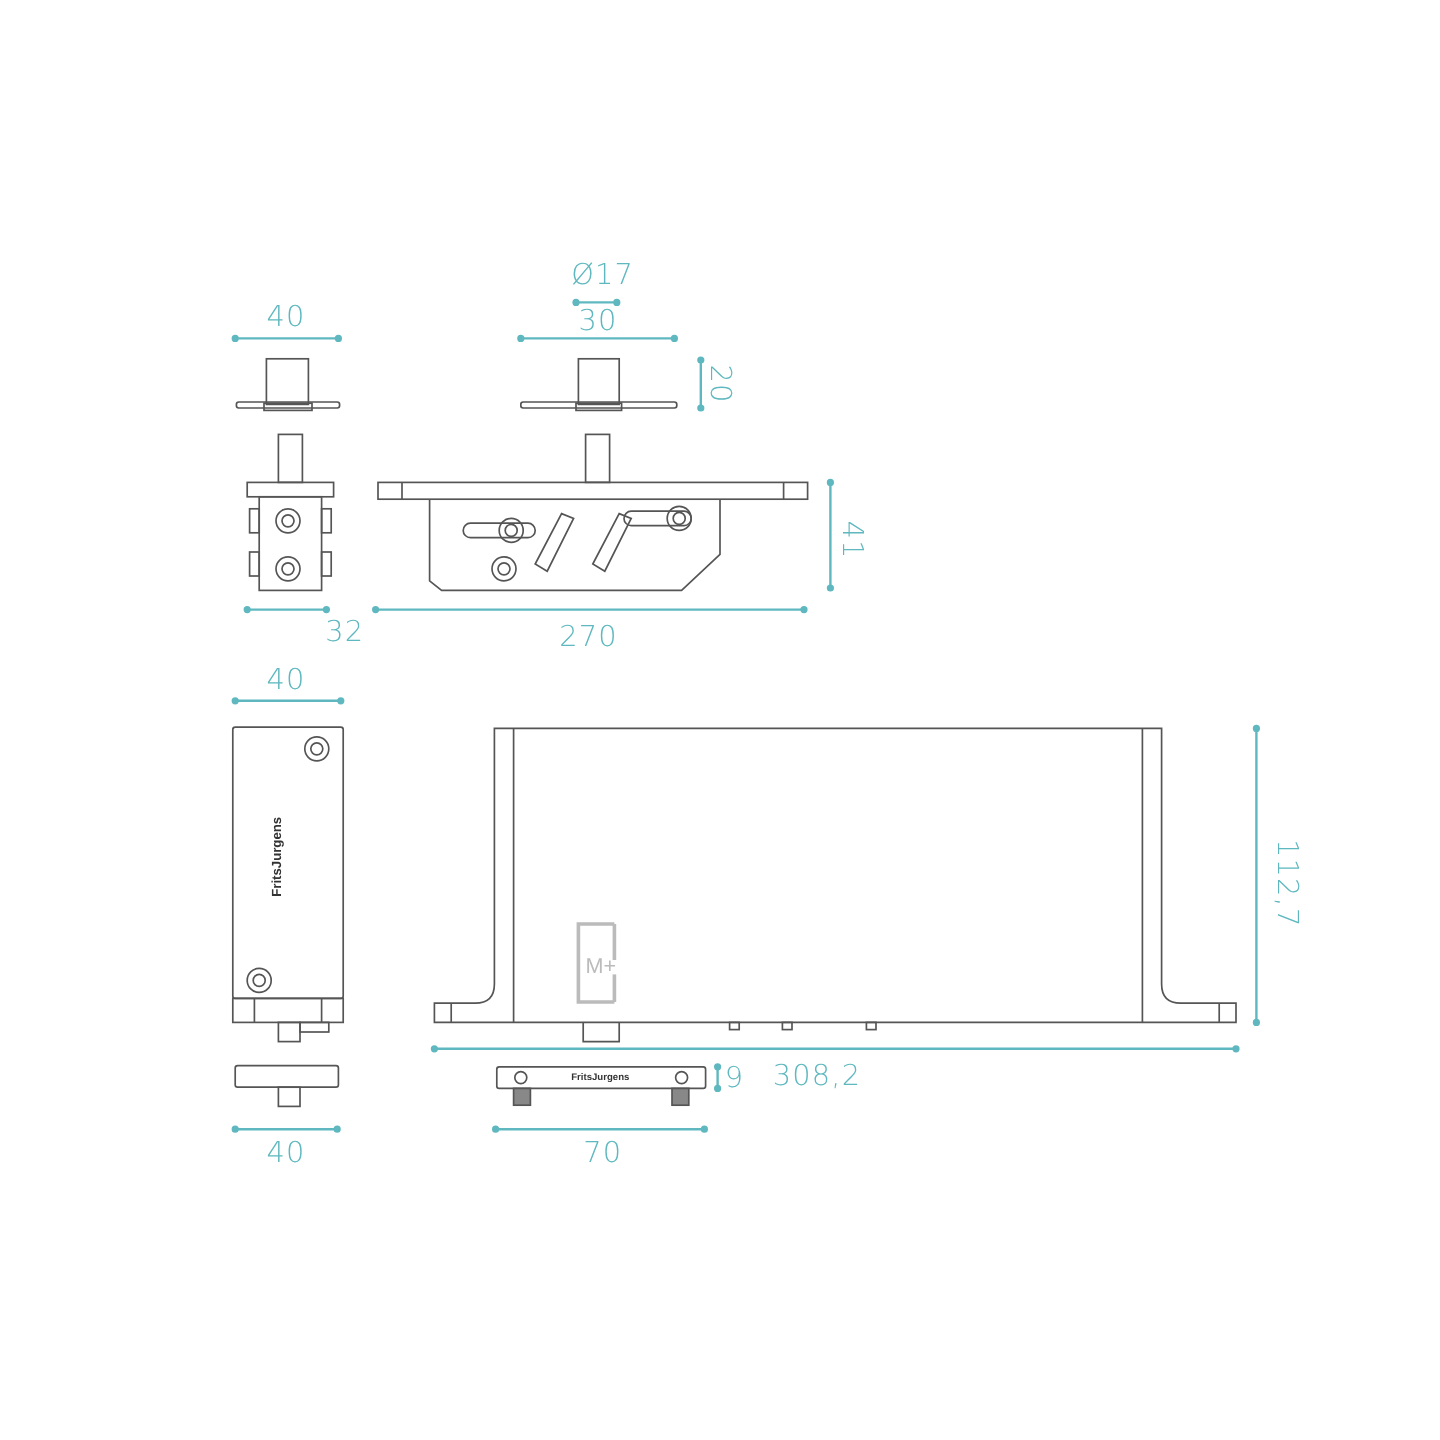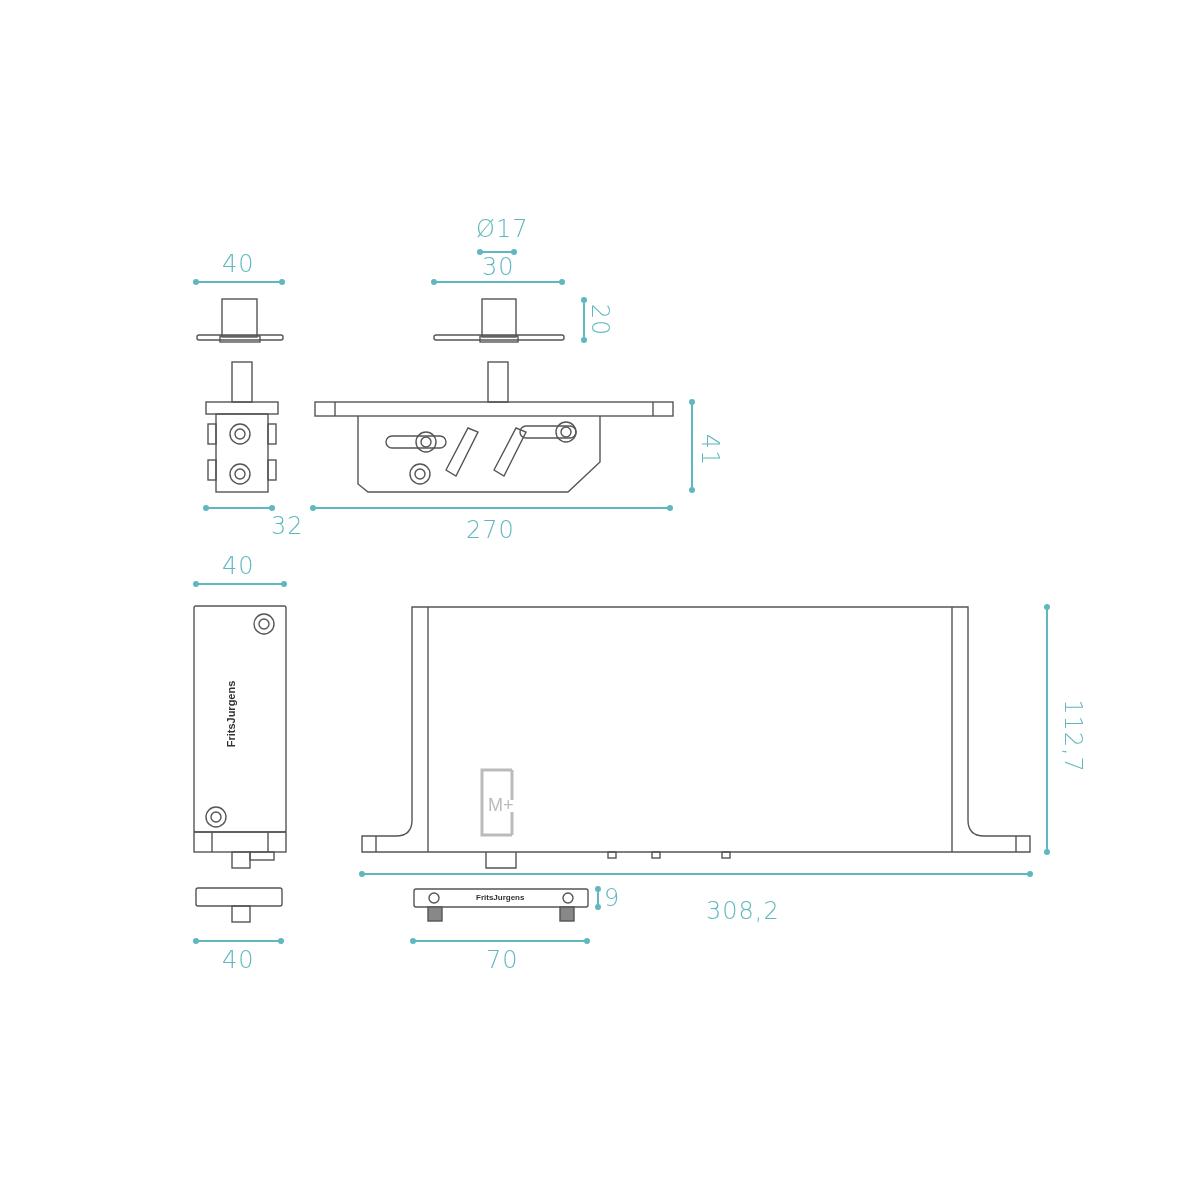--- a/index.html
+++ b/index.html
@@ -145,20 +145,20 @@
 
 <span class="dim-label" style="left:222px;top:250px;">40</span>
 <span class="dim-label" style="left:476px;top:215px;">Ø17</span>
 <span class="dim-label" style="left:482px;top:253px;">30</span>
 <span class="dim-label rot90" style="left:584px;top:306px;">20</span>
 <span class="dim-label" style="left:228px;top:512px;margin-left:43px;">32</span>
 <span class="dim-label" style="left:466px;top:516px;">270</span>
 <span class="dim-label rot90" style="left:694px;top:436px;">41</span>
 <span class="dim-label" style="left:222px;top:552px;">40</span>
 <span class="dim-label rot90" style="left:1036px;top:722px;">112,7</span>
-<span class="dim-label" style="left:706px;top:882px;margin-top:15px;">308,2</span>
+<span class="dim-label" style="left:644px;top:882px;">308,2</span>
 <span class="dim-label" style="left:604px;top:884px;">9</span>
 <span class="dim-label" style="left:222px;top:946px;">40</span>
 <span class="dim-label" style="left:486px;top:946px;">70</span>
 
 <span class="brand" style="left:198px;top:708px;font-size:11px;transform:rotate(-90deg);">FritsJurgens</span>
 <span class="brand" style="left:476px;top:893px;font-size:8px;">FritsJurgens</span>
 <span class="brand" style="left:488px;top:795px;font-size:18px;color:#bbb;font-weight:normal;">M+</span>
 
 </body></html>

